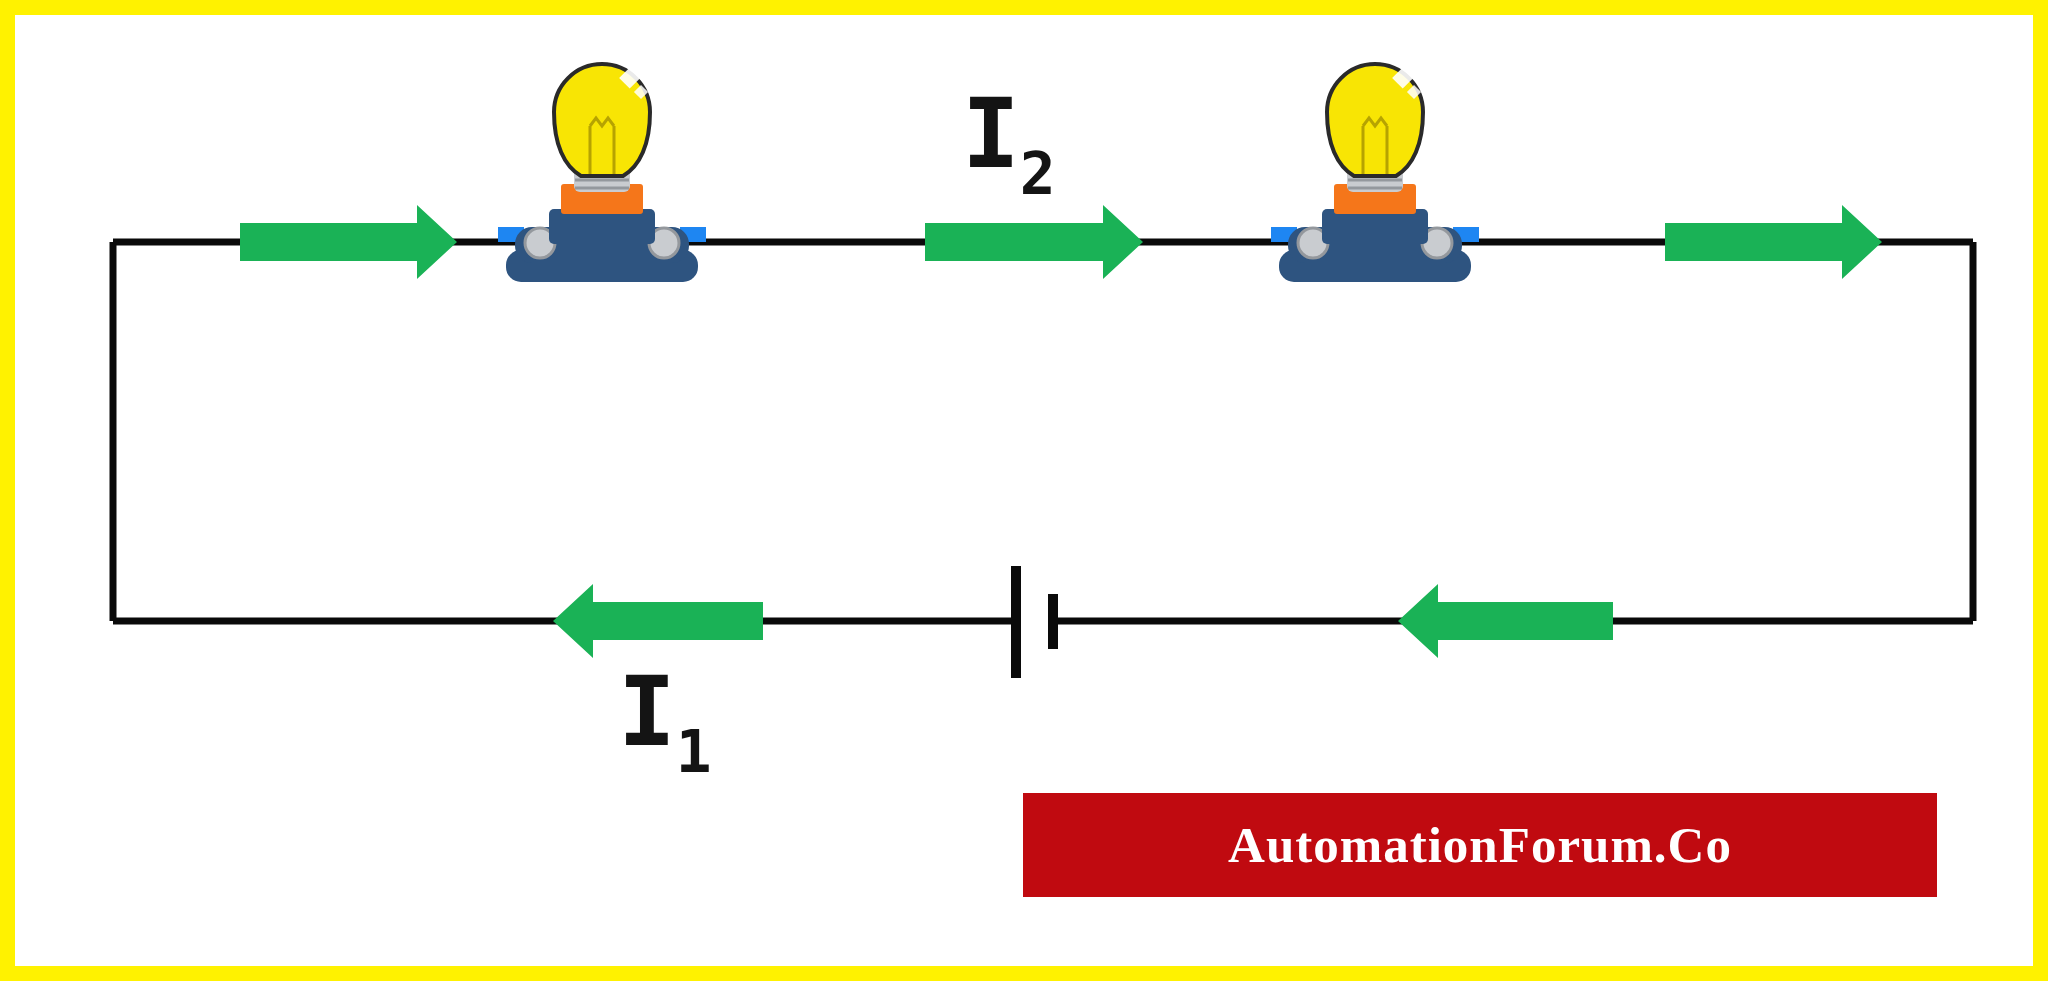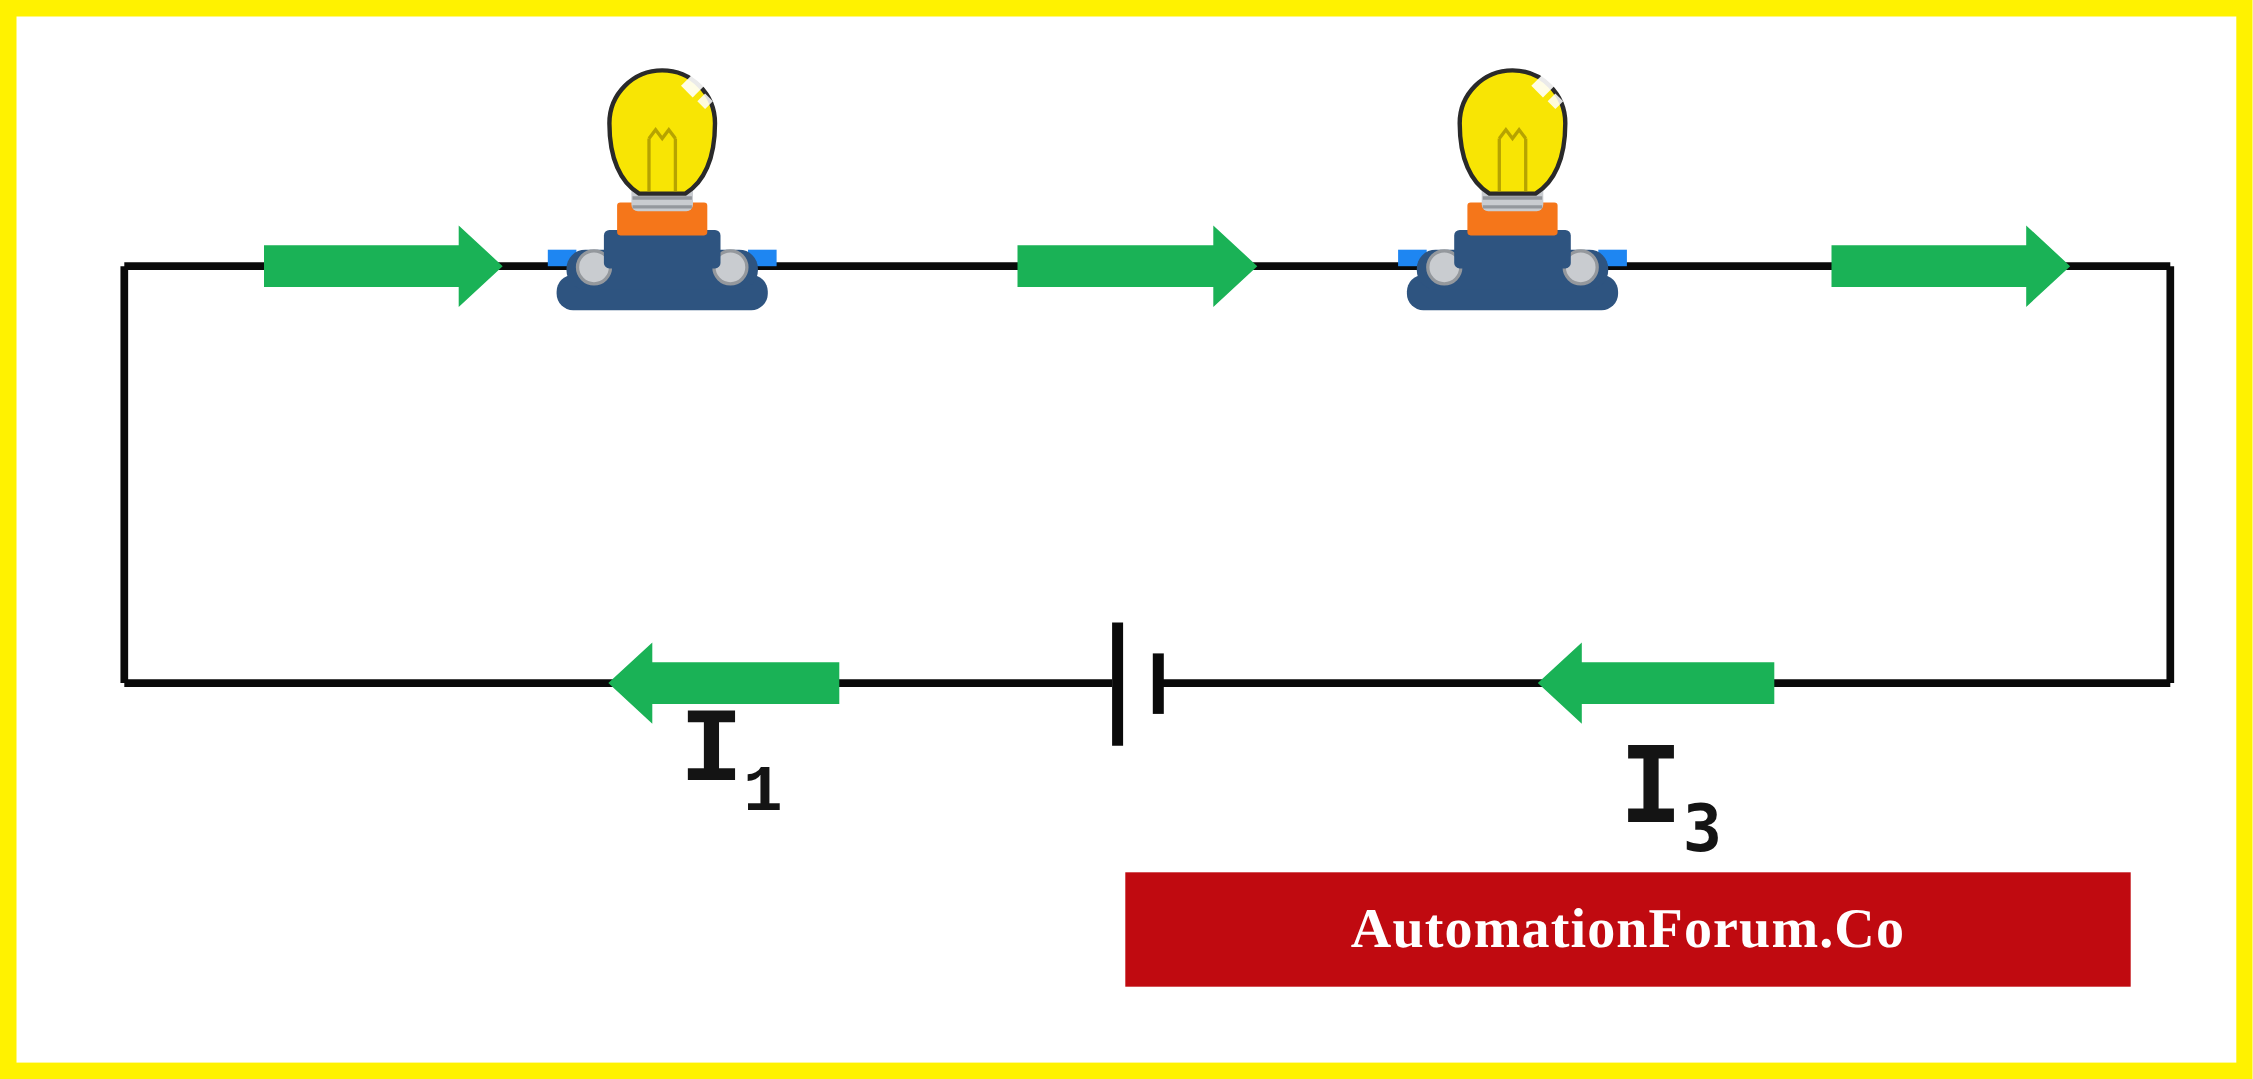--- a/index.html
+++ b/index.html
@@ -50,21 +50,21 @@
     background: var(--watermark-red, #C00A10);
     color: var(--watermark-white, #fff);
     font-family: "Liberation Serif", serif;
     font-weight: bold;
     font-size: 51px;
     display: flex;
     align-items: center;
     justify-content: center;
     letter-spacing: 1px;
   }
-  #label-i1 { left: 618px; top: 636px; font-family: Liberation Mono, monospace; }
+  #label-i1 { left: 618px; top: 664px; }
   #label-i2 { left: 962px; top: 86px; }
   #label-i3 { left: 1472px; top: 666px; }
 </style>
 </head>
 <body>
 
 <div class="stage">
 
   <svg class="circuit-svg" viewBox="0 0 2048 981">
     <defs>
@@ -108,21 +108,21 @@
     <polygon points="240,223 417,223 417,205 457,242 417,279 417,261 240,261" fill="var(--arrow-green)"></polygon>
     <polygon points="925,223 1103,223 1103,205 1143,242 1103,279 1103,261 925,261" fill="var(--arrow-green)"></polygon>
     <polygon points="1665,223 1842,223 1842,205 1882,242 1842,279 1842,261 1665,261" fill="var(--arrow-green)"></polygon>
     <polygon points="763,602 593,602 593,584 553,621 593,658 593,640 763,640" fill="var(--arrow-green)"></polygon>
     <polygon points="1613,602 1438,602 1438,584 1398,621 1438,658 1438,640 1613,640" fill="var(--arrow-green)"></polygon>
 
     <use href="#bulb-shape" transform="translate(602,242)"></use>
     <use href="#bulb-shape" transform="translate(1375,242)"></use>
   </svg>
 
+  <div class="current-label" id="label-i2"><span>I</span><span class="sub">2</span></div>
 
   <div class="current-label" id="label-i1"><span>I</span><span class="sub">1</span></div>
 
-  <div class="current-label" id="label-i3"><span>I</span><span class="sub">3</span></div>
 
   <div class="watermark">AutomationForum.Co</div>
 
   <div class="frame-border"></div>
 </div>
 
 </body></html>

